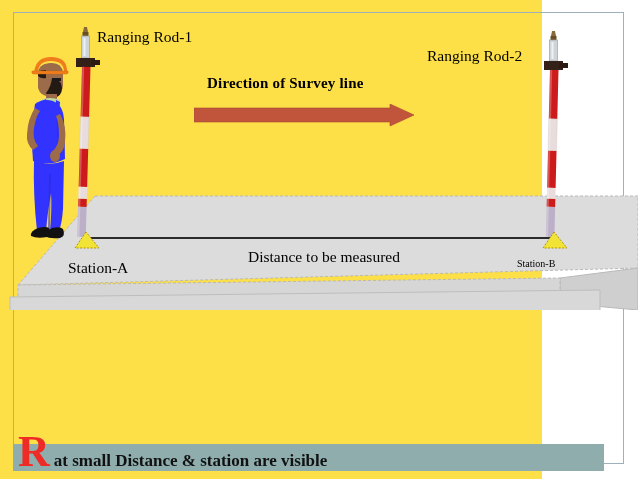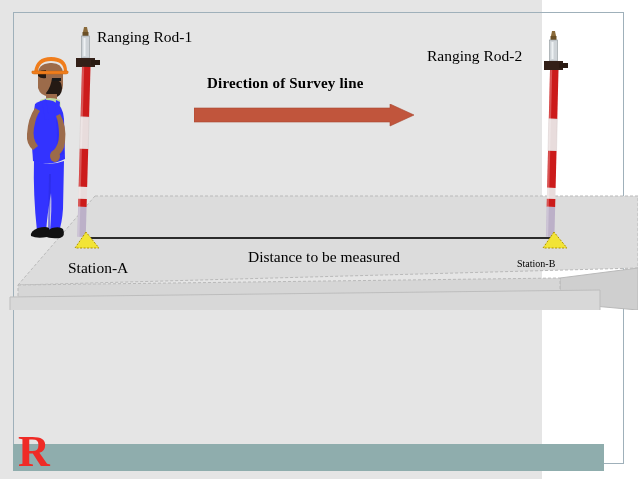--- a/index.html
+++ b/index.html
@@ -1,18 +1,18 @@
 <!DOCTYPE html>
 <html><head>
 <meta charset="utf-8">
 <style>
   html,body{margin:0;padding:0;background:#ffffff;}
   body{width:638px;height:479px;overflow:hidden;
        font-family:"Liberation Serif",serif;}
-  #slide{position:relative;width:542px;height:479px;background:#e5e5e5;}
+  #slide{position:relative;width:542px;height:479px;background:#fde047;}
 
   
   .frame{position:absolute;left:13px;top:12px;width:611px;height:452px;
          border:1px solid #9fb0ba;box-sizing:border-box;background:transparent;}
 
   
   .slab{position:absolute;left:0;top:190px;width:638px;height:120px;}
   .slab svg{display:block;}
 
   
@@ -169,15 +169,16 @@
   <div class="lbl lbl-rod1">Ranging Rod-1</div>
   <div class="lbl lbl-rod2">Ranging Rod-2</div>
   <div class="lbl lbl-dist">Distance to be measured</div>
   <div class="lbl lbl-dir">Direction of Survey line</div>
   <div class="lbl lbl-sta-a">Station-A</div>
   <div class="lbl lbl-sta-b">Station-B</div>
 
   <div class="banner"></div>
   <div class="title-wrap">
     <span class="title-r">R</span>
+    <span class="title-rest">at small Distance  &amp; station are  visible</span>
   </div>
 
 </div>
 
 </body></html>

